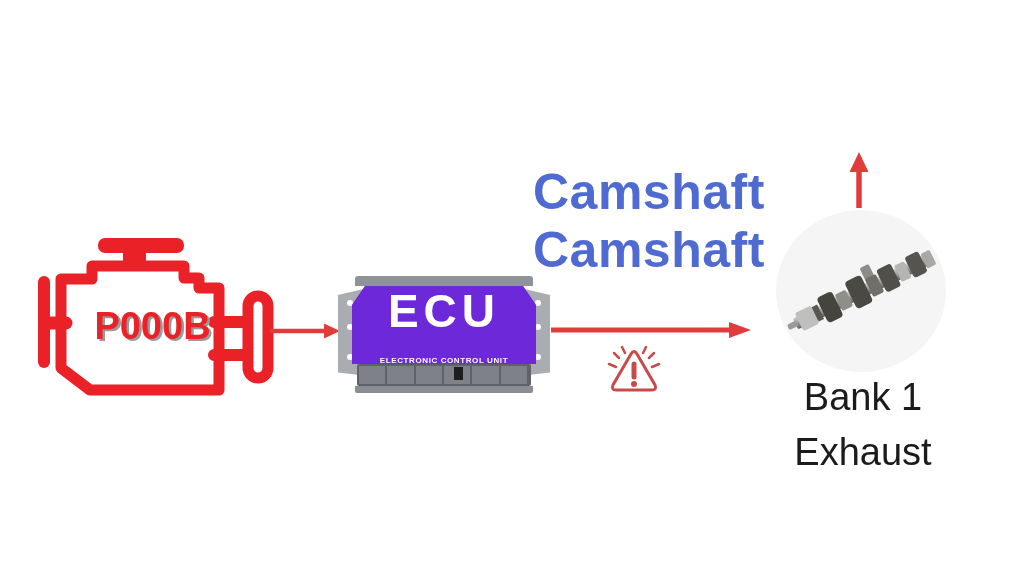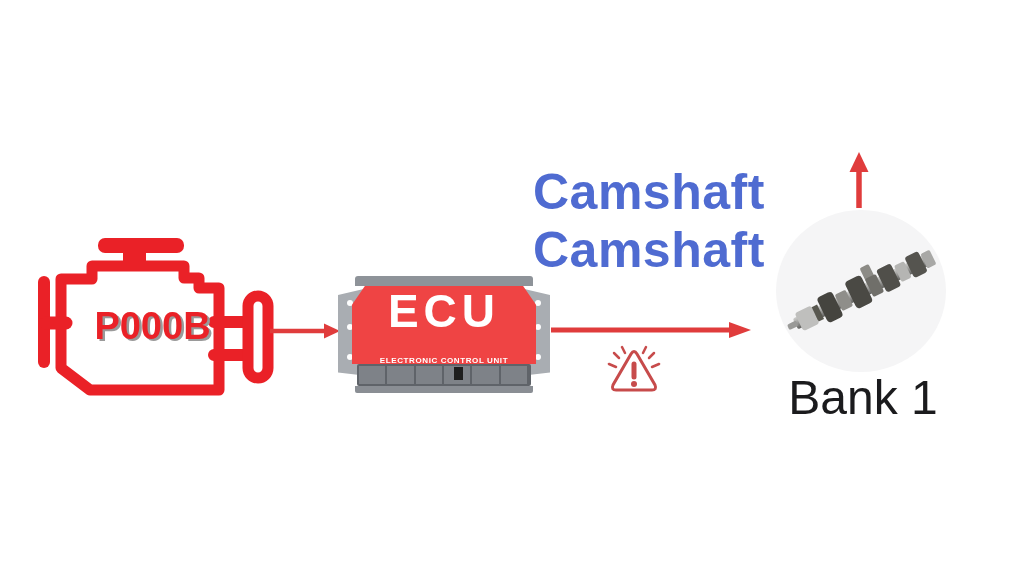--- a/index.html
+++ b/index.html
@@ -6,34 +6,34 @@
   body{font-family:"Liberation Sans","DejaVu Sans",sans-serif;background:#fff;}
   .canvas{position:relative;width:1024px;height:576px;background:#ffffff;overflow:hidden;}
   .abs{position:absolute;}
 
   
   .fault-label{left:533px;top:163px;width:226px;text-align:center;
     color:#4F6BD1;font-size:50px;font-weight:600;line-height:58px;letter-spacing:.5px;}
 
   
   .component-label{left:738px;top:370px;width:250px;text-align:center;
-    color:#1B1B1D;font-size:48px;font-weight:500;line-height:55px;}
+    color:#1B1B1D;font-size:38px;font-weight:500;line-height:55px;}
 
   
   .ecu{left:338px;top:276px;width:212px;height:118px;}
   .ecu-flange{position:absolute;top:12px;width:30px;height:88px;background:#A9ADB2;border-radius:3px;}
   .ecu-flange.left{left:0;clip-path:polygon(0 8%,100% 0,100% 100%,0 96%);}
   .ecu-flange.right{right:0;clip-path:polygon(0 0,100% 8%,100% 96%,0 100%);}
   .hole{position:absolute;width:6px;height:6px;border-radius:50%;background:#fdfdfd;}
   .ecu-flange.left .hole{left:9px;}
   .ecu-flange.right .hole{right:9px;}
   .hole.h1{top:12px;} .hole.h2{top:36px;} .hole.h3{top:66px;}
   .ecu-body{position:absolute;left:14px;top:0;width:184px;height:118px;}
   .ecu-lid{height:10px;margin:0 3px;background:#8E9399;border-radius:3px 3px 0 0;}
-  .ecu-face{height:78px;background:#ef4444;
+  .ecu-face{height:78px;background:#6d28d9;
     clip-path:polygon(0 24%,7% 0,93% 0,100% 24%,100% 100%,0 100%);
     display:flex;flex-direction:column;align-items:center;justify-content:center;}
   .ecu-title{color:#fff;font-weight:bold;font-size:46px;line-height:1;letter-spacing:5px;margin-top:3px;}
   .ecu-subtitle{color:#fff;font-weight:bold;font-size:8px;letter-spacing:.6px;margin-top:22px;white-space:nowrap;}
   .ecu-connector{position:relative;height:22px;width:174px;margin:0 auto;background:#75797F;
     border:2px solid #5F6369;border-radius:2px;display:flex;box-sizing:border-box;}
   .seg{flex:1;background:#7E8288;border-right:2px solid #5F6369;}
   .seg:last-child{border-right:none;}
   .notch{position:absolute;left:56%;top:1px;width:9px;height:13px;background:#1e1e1e;}
   .ecu-base{height:7px;width:178px;margin:0 auto;background:#8A8E94;border-radius:0 0 2px 2px;}
@@ -154,15 +154,16 @@
         <rect x="108" y="69" width="16" height="25" rx="3" fill="#504f4a"></rect>
         <rect x="126" y="73" width="11" height="18" rx="2" fill="#b5b5b3"></rect>
         <rect x="139" y="70" width="15" height="23" rx="3" fill="#55544f"></rect>
         <rect x="155" y="74" width="10" height="16" rx="2" fill="#a8a8a6"></rect>
       </g>
     </svg>
   </div>
 
   <div class="abs component-label">
     <div>Bank 1</div>
+    <div>Exhaust</div>
   </div>
 
 </div>
 
 </body></html>

